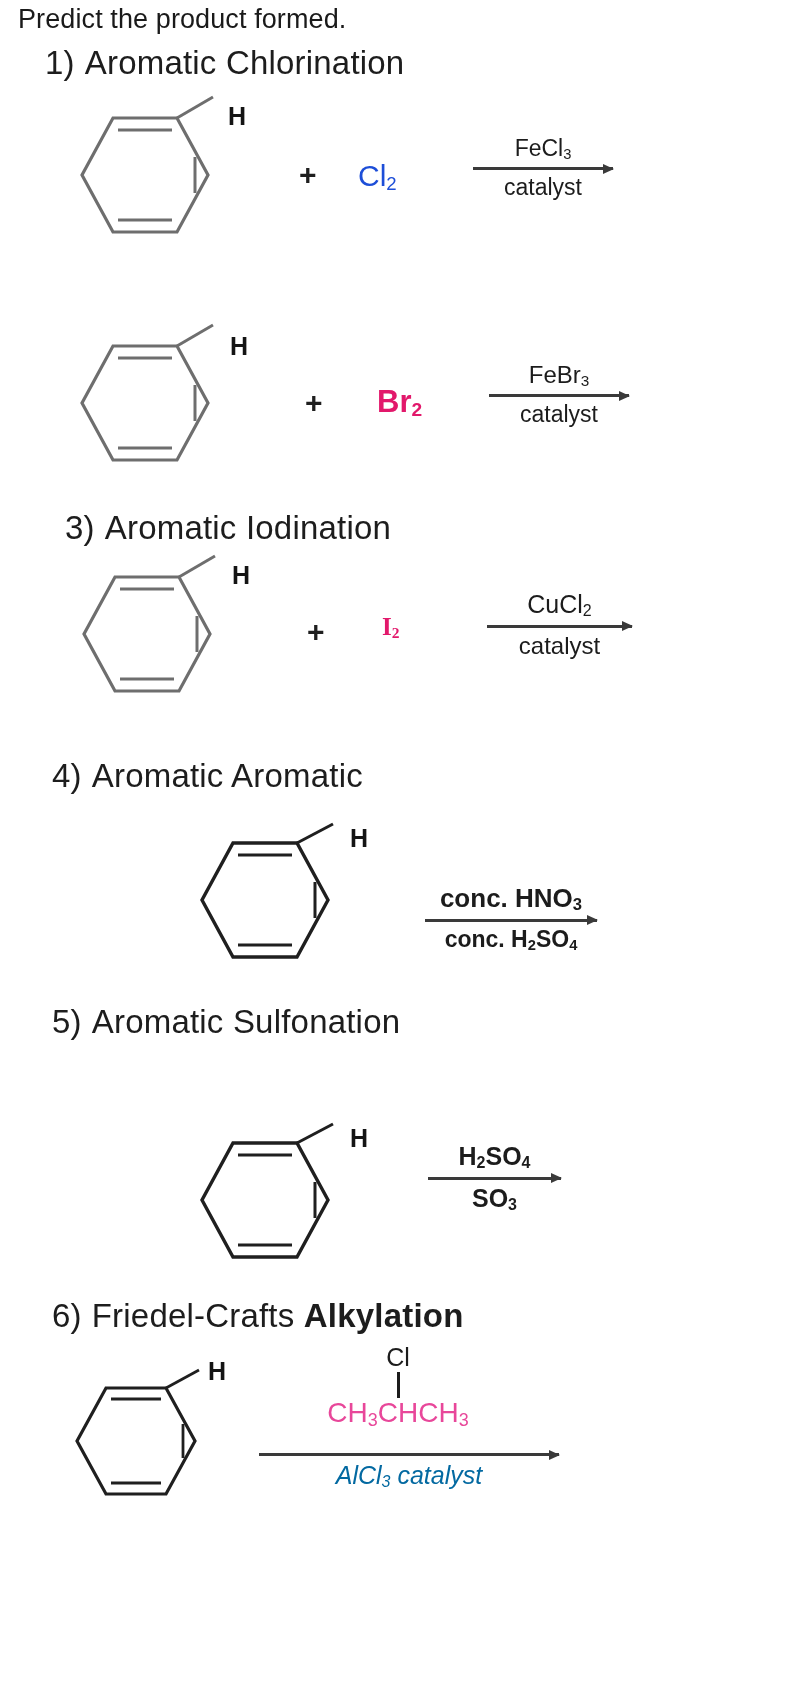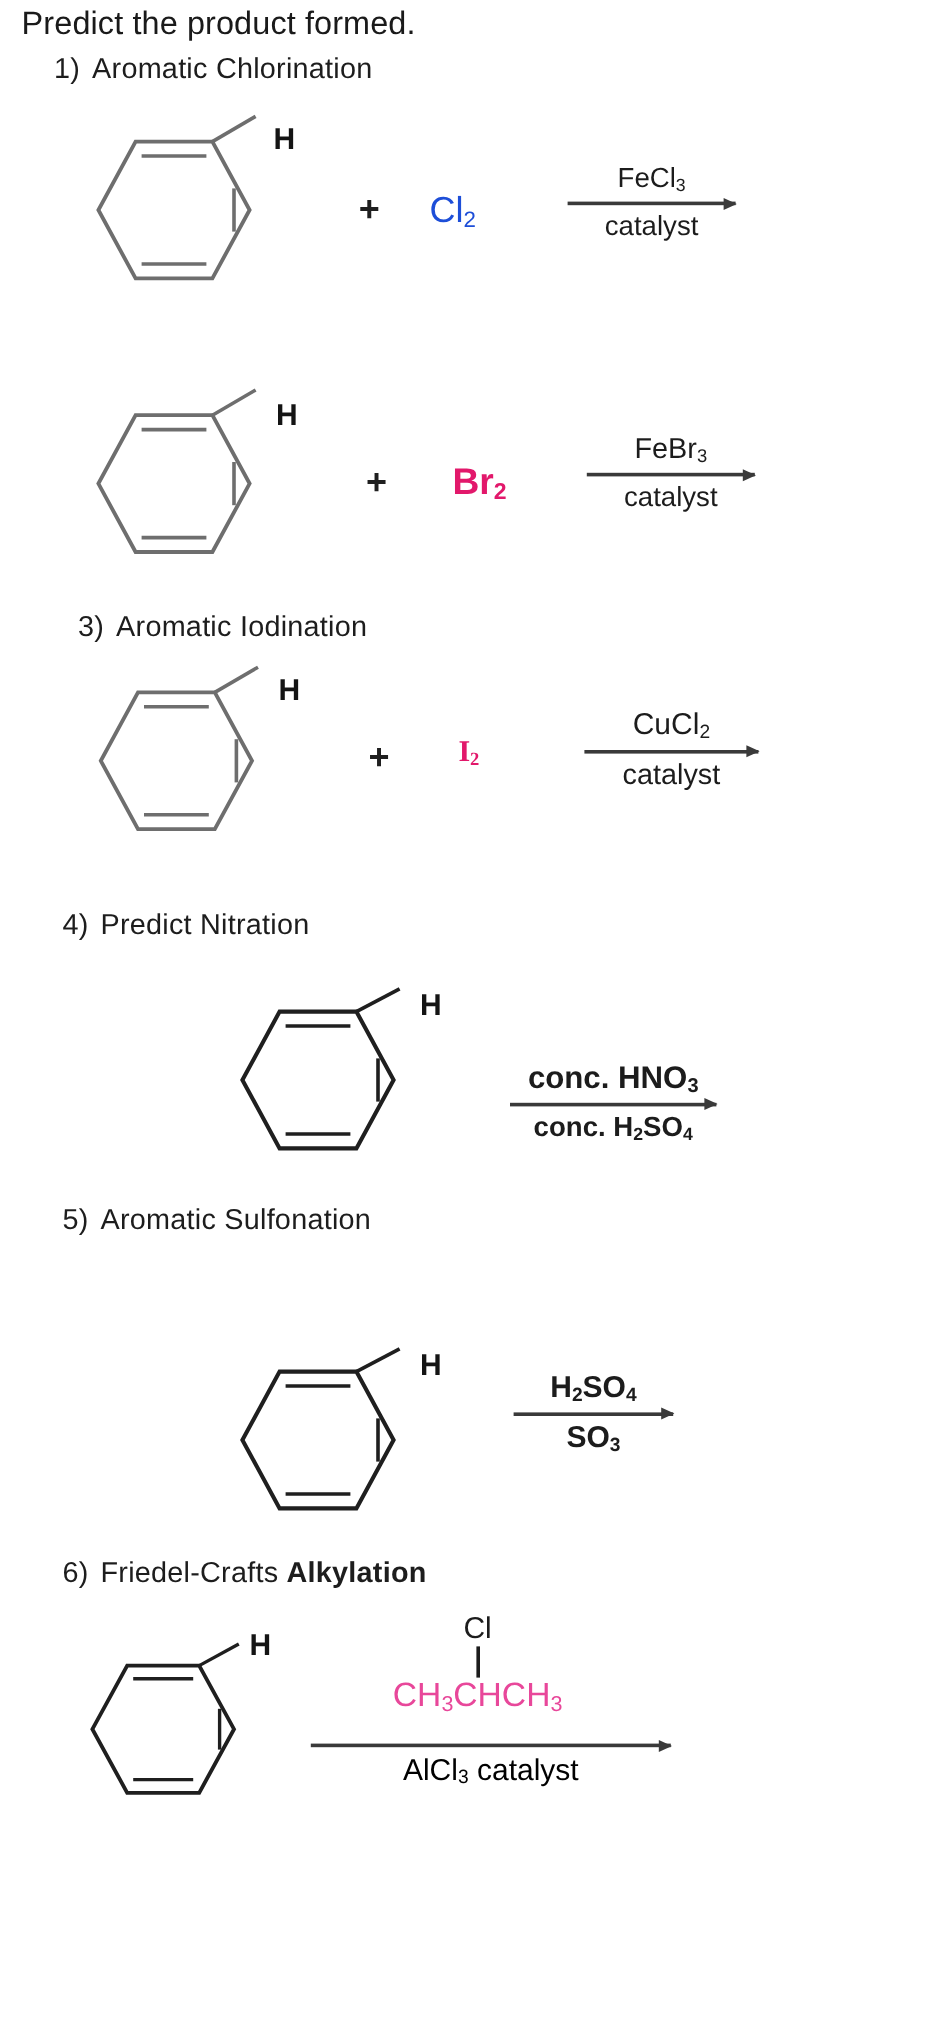--- a/index.html
+++ b/index.html
@@ -16,21 +16,21 @@
   .page{position:relative;width:791px;height:1681px;}
 
   
   .prompt{
     position:absolute;left:18px;top:4px;
     font-size:27px;letter-spacing:.1px;color:#1a1a1a;
     white-space:nowrap;
   }
   .heading{
     position:absolute;
-    font-size:24px;color:#1d1d1d;white-space:nowrap;letter-spacing:.2px;
+    font-size:33px;color:#1d1d1d;white-space:nowrap;letter-spacing:.2px;
   }
   .heading .num{margin-right:10px;}
   .heading .bold{font-weight:bold;}
   .squiggle{
     position:relative;display:inline-block;
   }
   .squiggle::after{
     content:"";
     position:absolute;left:0;right:0;bottom:-5px;height:4px;
     background-image:
@@ -83,21 +83,21 @@
     border-bottom:5px solid transparent;
     transform:translateY(-50%);
   }
 
   
   .alk{position:absolute;text-align:center;}
   .alk .cl{font-size:25px;color:#1c1c1c;line-height:1;}
   .alk .bond{width:3px;height:26px;background:#1c1c1c;margin:2px auto 1px;}
   .alk .chain{font-size:28px;color:#e8479a;white-space:nowrap;line-height:1;}
   .alk .chain sub{font-size:.64em;vertical-align:-.2em;}
-  .alk-bot{font-size:25px;color:#000000;white-space:nowrap;text-align:center;}
+  .alk-bot{font-size:25px;color:#0369a1;white-space:nowrap;text-align:center;font-style:italic;}
   .alk-bot sub{font-size:.64em;vertical-align:-.2em;}
 </style>
 </head>
 <body>
 
 <div class="page">
 
   <div class="prompt">Predict the product formed.</div>
 
   <div class="heading" style="left:45px;top:44px;">
@@ -178,21 +178,21 @@
 
   <div class="rxn" style="left:487px;top:591px;width:145px;">
     <div class="cond-top" style="font-size:25px;">
       <span>CuCl</span><sub>2</sub>
     </div>
     <div class="arrow-line"></div>
     <div class="cond-bot" style="font-size:24px;">catalyst</div>
   </div>
 
   <div class="heading" style="left:52px;top:757px;">
-    <span class="num">4)</span><span>Predict  Nitration</span>
+    <span class="num">4)</span><span>Aromatic  Aromatic</span>
   </div>
 
   <div class="ring" style="left:200px;top:838px;">
     <svg width="130" height="128" viewBox="0 0 130 128">
       <polygon points="33,5 97,5 128,62 97,119 33,119 2,62" fill="none" stroke="#1f1f1f" stroke-width="3.4"></polygon>
       <line x1="38" y1="17" x2="92" y2="17" stroke="#1f1f1f" stroke-width="3"></line>
       <line x1="38" y1="107" x2="92" y2="107" stroke="#1f1f1f" stroke-width="3"></line>
       <line x1="115" y1="44" x2="115" y2="80" stroke="#1f1f1f" stroke-width="3"></line>
       <line x1="97" y1="5" x2="133" y2="-14" stroke="#1f1f1f" stroke-width="3"></line>
     </svg>

